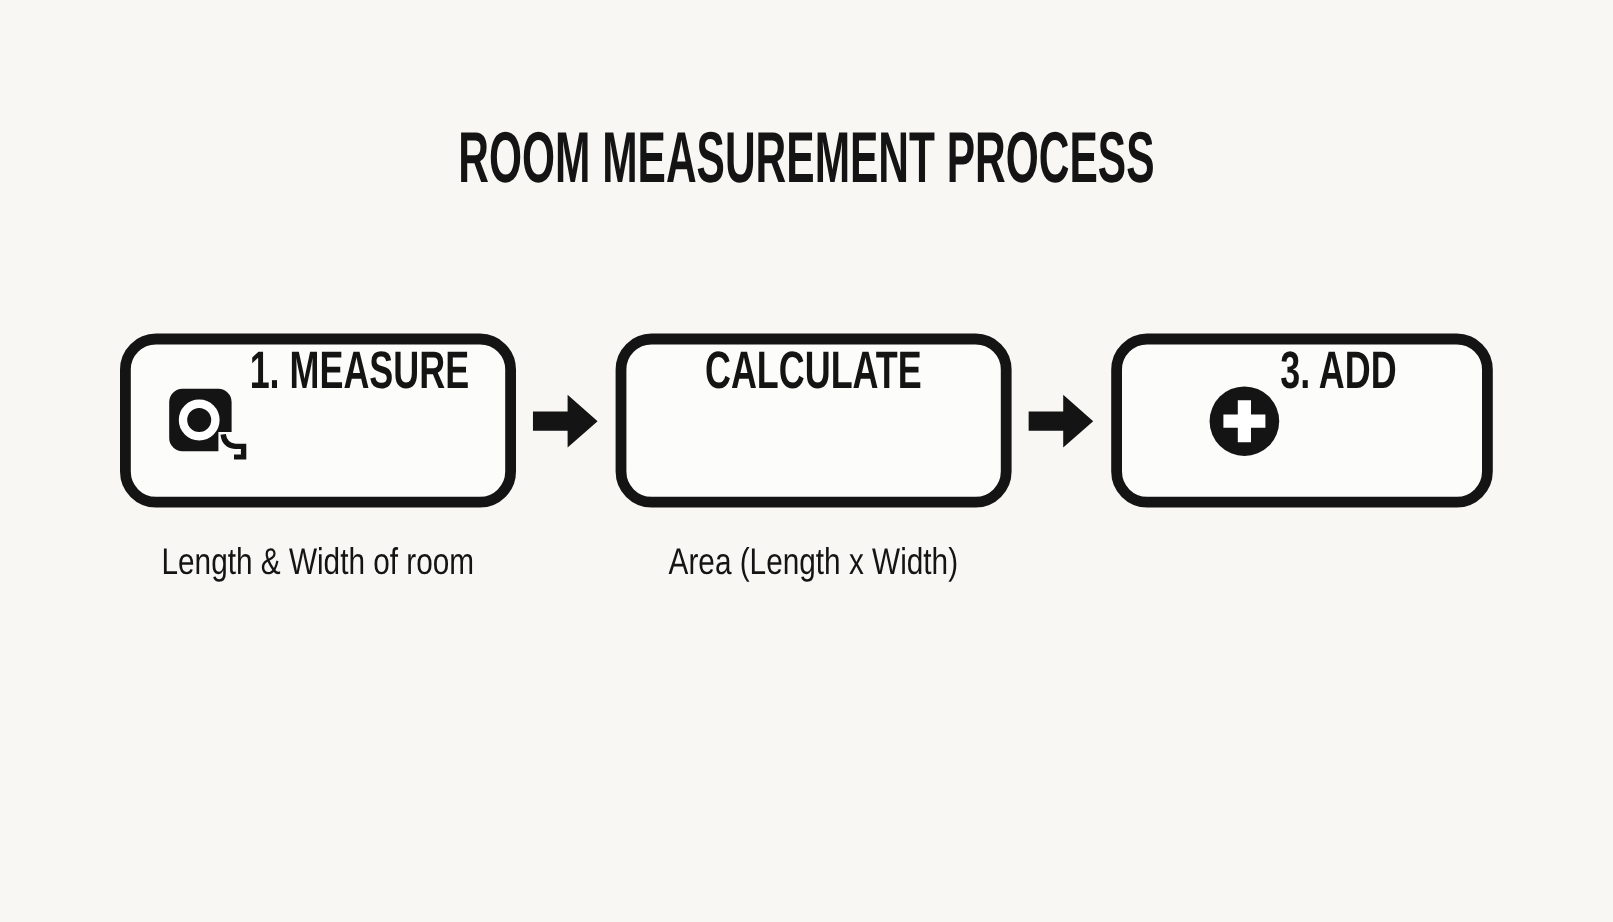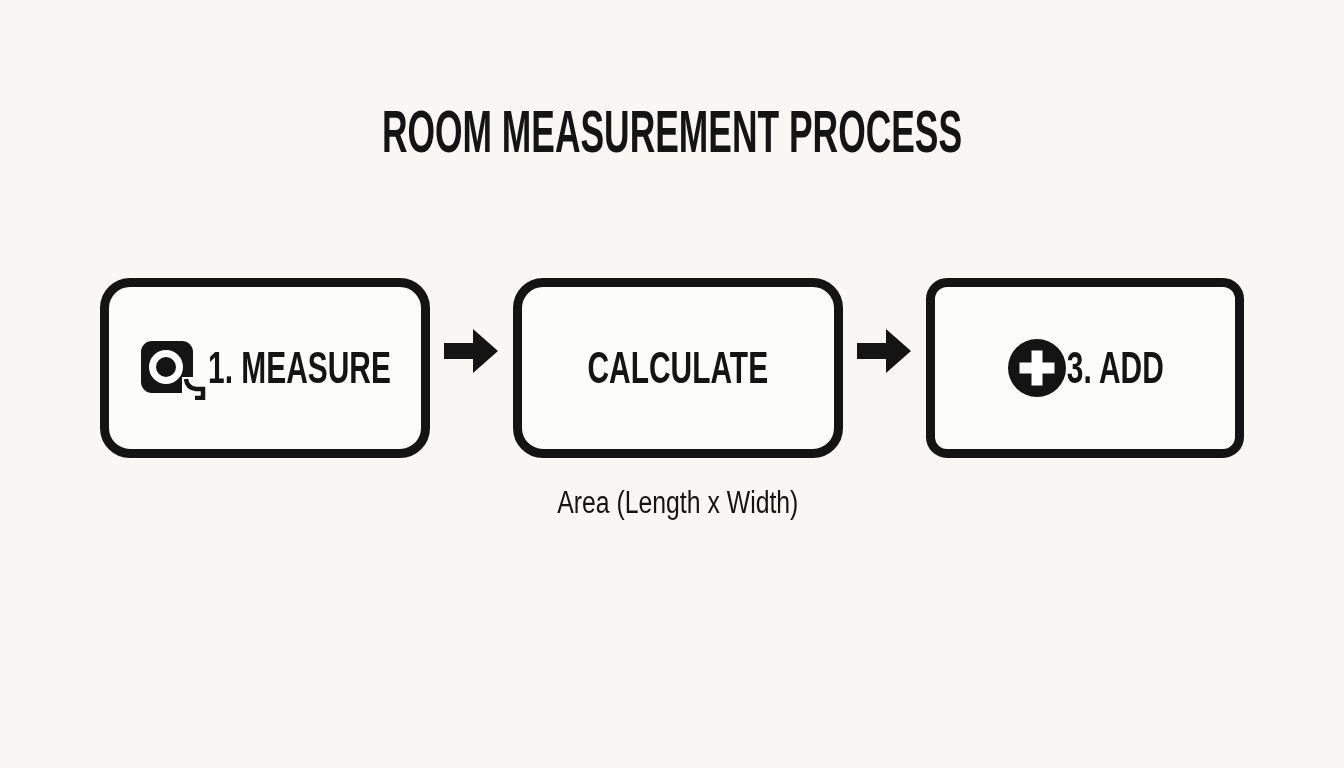--- a/index.html
+++ b/index.html
@@ -35,31 +35,30 @@
     display: flex;
     align-items: flex-start;
     gap: 14px;
   }
   .step {
     display: flex;
     flex-direction: column;
     align-items: center;
   }
   .box {
-    height: 180px;
+    height: 145px;
     border: 9px solid var(--ink);
     border-radius: 30px;
     background: var(--box-fill);
     display: flex;
-    align-items: center;
     justify-content: center;
   }
   .w-measure  { width: 330px; }
   .w-calc     { width: 330px; }
-  .w-add      { width: 318px; border-radius: 21px; }
+  .w-add      { width: 318px; }
   .box-label {
     font-weight: bold;
     font-size: 44px;
     line-height: 1;
     white-space: nowrap;
     transform: scaleX(0.68);
     transform-origin: center;
     color: var(--ink);
   }
   .lbl-wide   { margin: 0 -43px; }
@@ -100,20 +99,23 @@
       <span class="icon-wrap">
         <svg width="68" height="64" viewBox="0 0 68 64" aria-hidden="true">
           <rect x="1" y="5" width="52" height="52" rx="11" fill="var(--ink)"></rect>
           <circle cx="26" cy="31" r="13.5" fill="none" stroke="#ffffff" stroke-width="7"></circle>
           <rect x="42" y="41" width="13" height="17" fill="var(--box-fill)"></rect>
           <path d="M46 43 q1 9 10 10 h7 v9 h-8" fill="none" stroke="var(--ink)" stroke-width="4.5"></path>
         </svg>
       </span>
       <span class="box-label lbl-wide">1. MEASURE</span>
     </div>
+    <div class="caption">
+      <div class="caption-line">Length &amp; Width of room</div>
+    </div>
   </div>
 
   <div class="arrow">
     <svg width="55" height="46" viewBox="0 0 55 46" aria-hidden="true">
       <polygon points="0,15 29,15 29,1 54,23 29,45 29,31 0,31" fill="var(--ink)"></polygon>
     </svg>
   </div>
 
   <div class="step">
     <div class="box w-calc">

